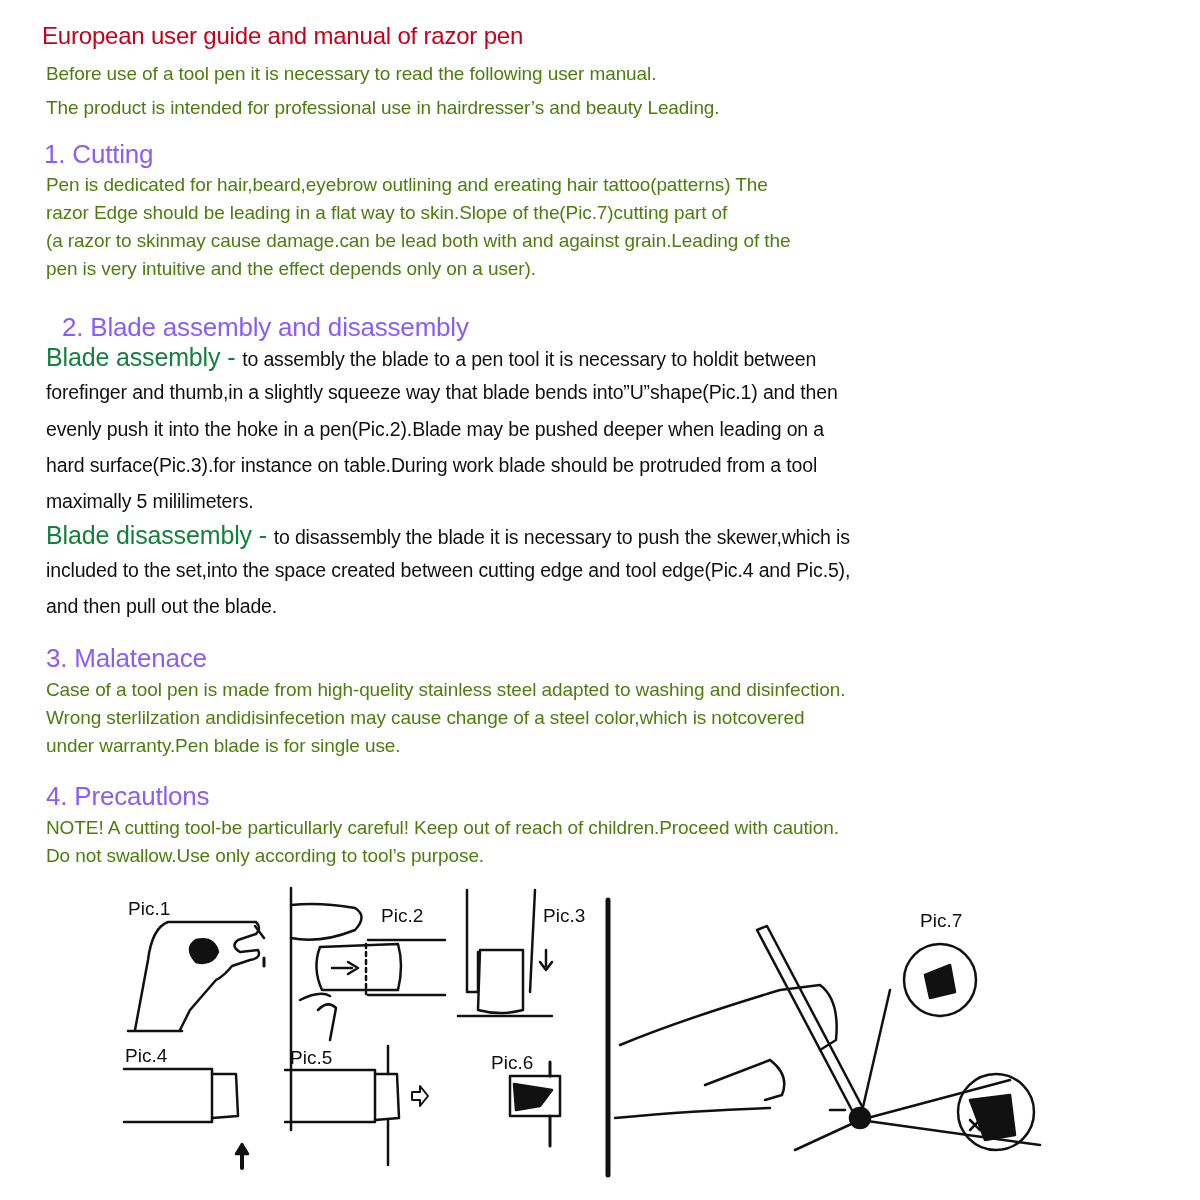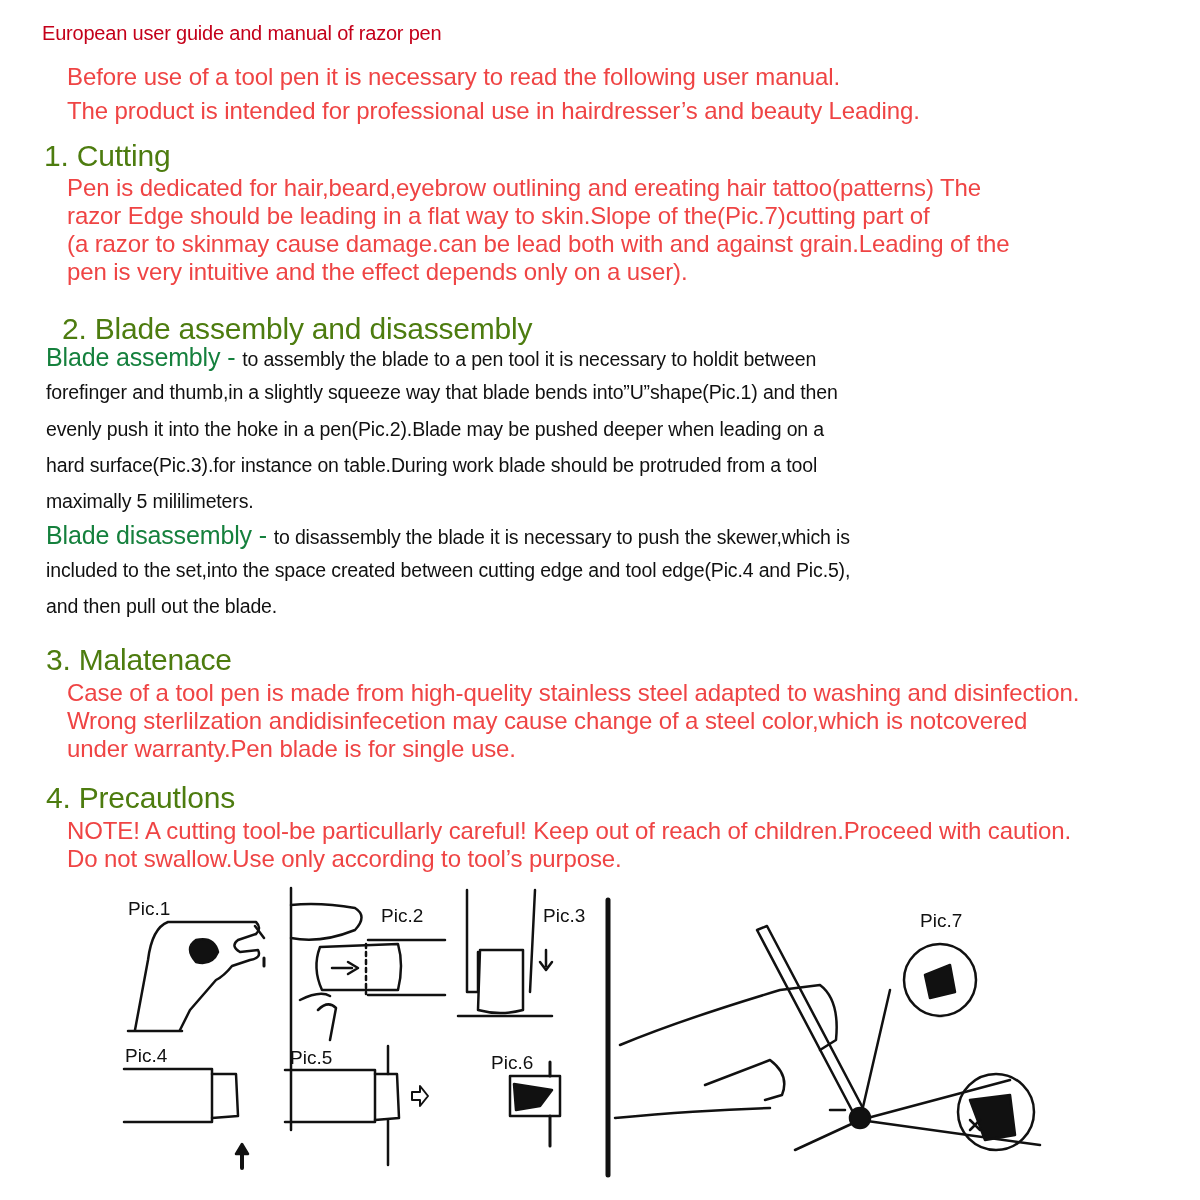--- a/index.html
+++ b/index.html
@@ -1,21 +1,21 @@
 <!DOCTYPE html>
 <html><head>
   <meta charset="utf-8">
   <style>
     html, body { margin: 0; padding: 0; background: #ffffff; }
     body { width: 1200px; height: 1200px; position: relative; overflow: hidden;
            font-family: "Liberation Sans", "DejaVu Sans", sans-serif; }
     .abs { position: absolute; white-space: nowrap; }
-    .title { color: #c4001a; font-size: 20px; letter-spacing: -0.2px; }
-    .h2 { color: #4d7c0f; font-size: 30px; letter-spacing: -0.2px; text-align: center; }
-    .gray { color: #ef4444; font-size: 24px; letter-spacing: -0.1px; margin-left: 21px; }
+    .title { color: #c4001a; font-size: 24px; letter-spacing: -0.2px; }
+    .h2 { color: #8b5cf6; font-size: 26px; letter-spacing: -0.2px; text-align: center; }
+    .gray { color: #4d7c0f; font-size: 19px; letter-spacing: -0.1px; }
     .dark { color: #111111; font-size: 19.5px; letter-spacing: -0.15px; }
     .lead { font-size: 25px; color: #15803d; }
     .fig { position: absolute; }
     .piclabel { font-family: "Liberation Sans", sans-serif; font-size: 19px; color: #111; position: absolute; }
   </style>
 </head>
 <body>
 
 <div class="abs title" style="left:42px;top:22px;">European user guide and manual of razor pen</div>
 <div class="abs gray" style="left:46px;top:63px;">Before use of a tool pen it is necessary to read the following user manual.</div>

